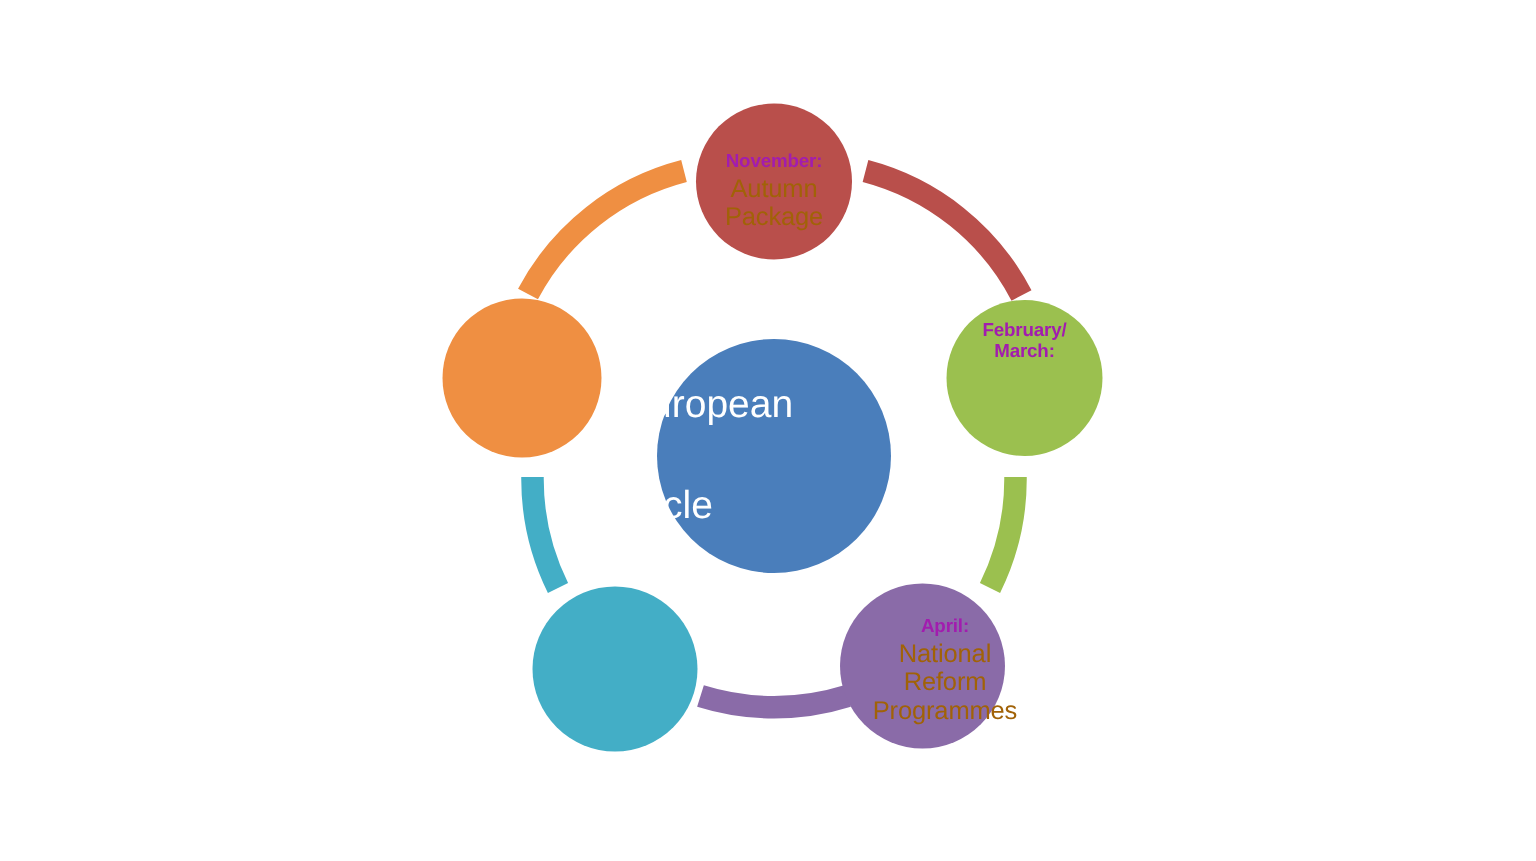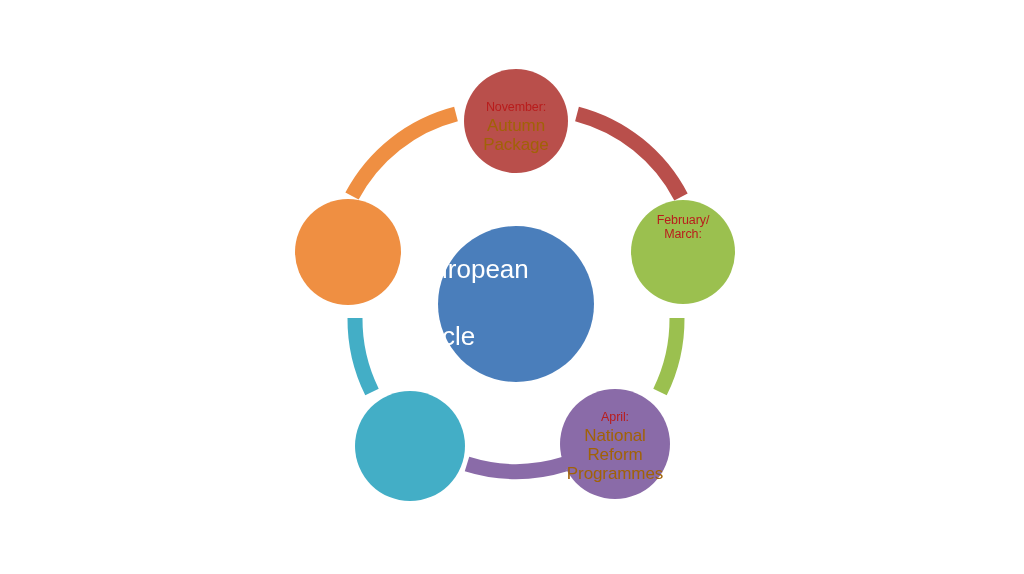--- a/index.html
+++ b/index.html
@@ -28,22 +28,22 @@
     display: block;
   }
   .node-label {
     position: absolute;
     text-align: center;
     line-height: 1.12;
     pointer-events: none;
   }
   .node-heading {
     display: block;
-    font-weight: normal;
-    color: #b91c1c;
+    font-weight: bold;
+    color: #a21caf;
     font-size: 12.5px;
     letter-spacing: -0.1px;
   }
   .node-body {
     display: block;
     color: #a16207;
     font-size: 17px;
     margin-top: 2px;
     letter-spacing: -0.1px;
   }
@@ -107,21 +107,21 @@
     </span>
   </div>
 
   <div class="node-label" style="left:618px; top:213px; width:130px;">
     <span class="node-heading two-line">
       <span>February/</span><br>
       <span>March:</span>
     </span>
   </div>
 
-  <div class="node-label" style="left:545px; top:410px; width:140px;">
+  <div class="node-label" style="left:560px; top:410px; width:140px;">
     <span class="node-heading">April:</span>
     <span class="node-body">
       <span>National</span><br>
       <span>Reform</span><br>
       <span>Programmes</span>
     </span>
   </div>
 
 
 

